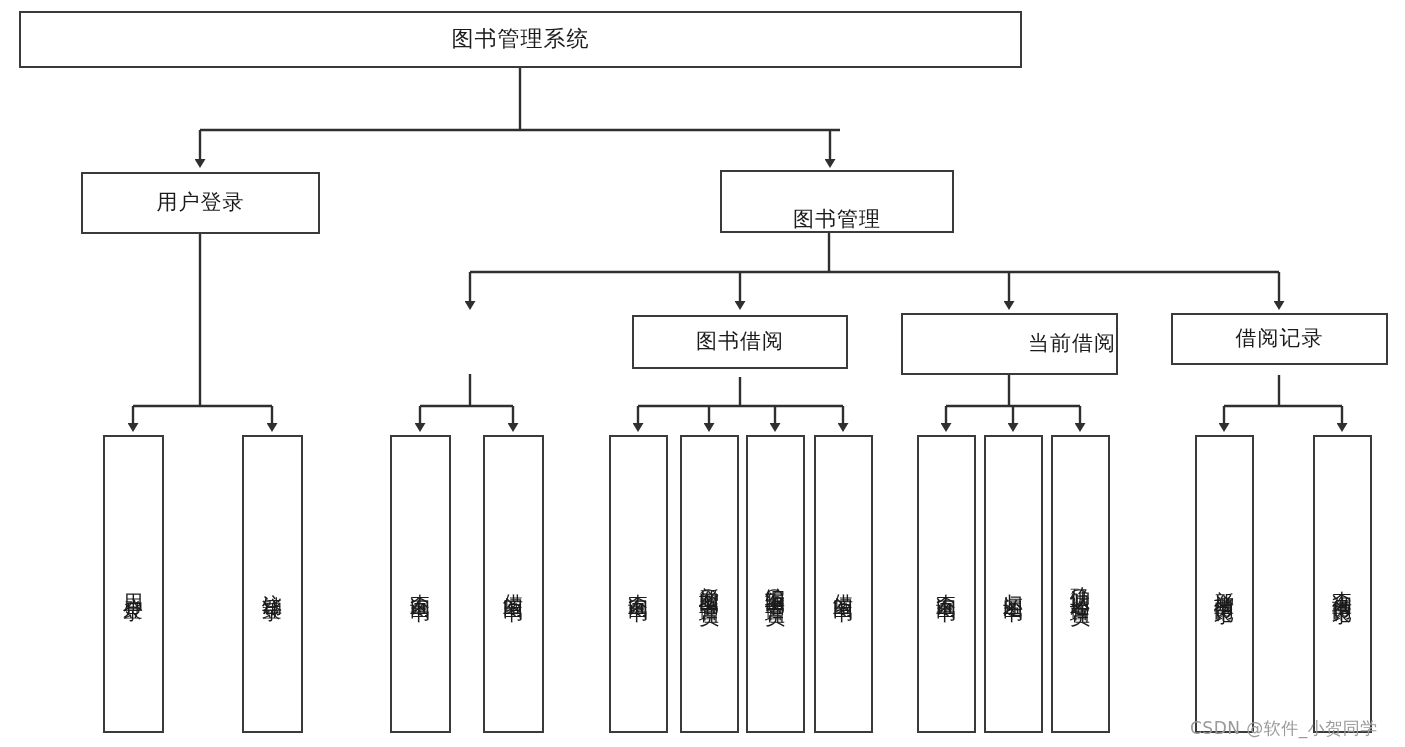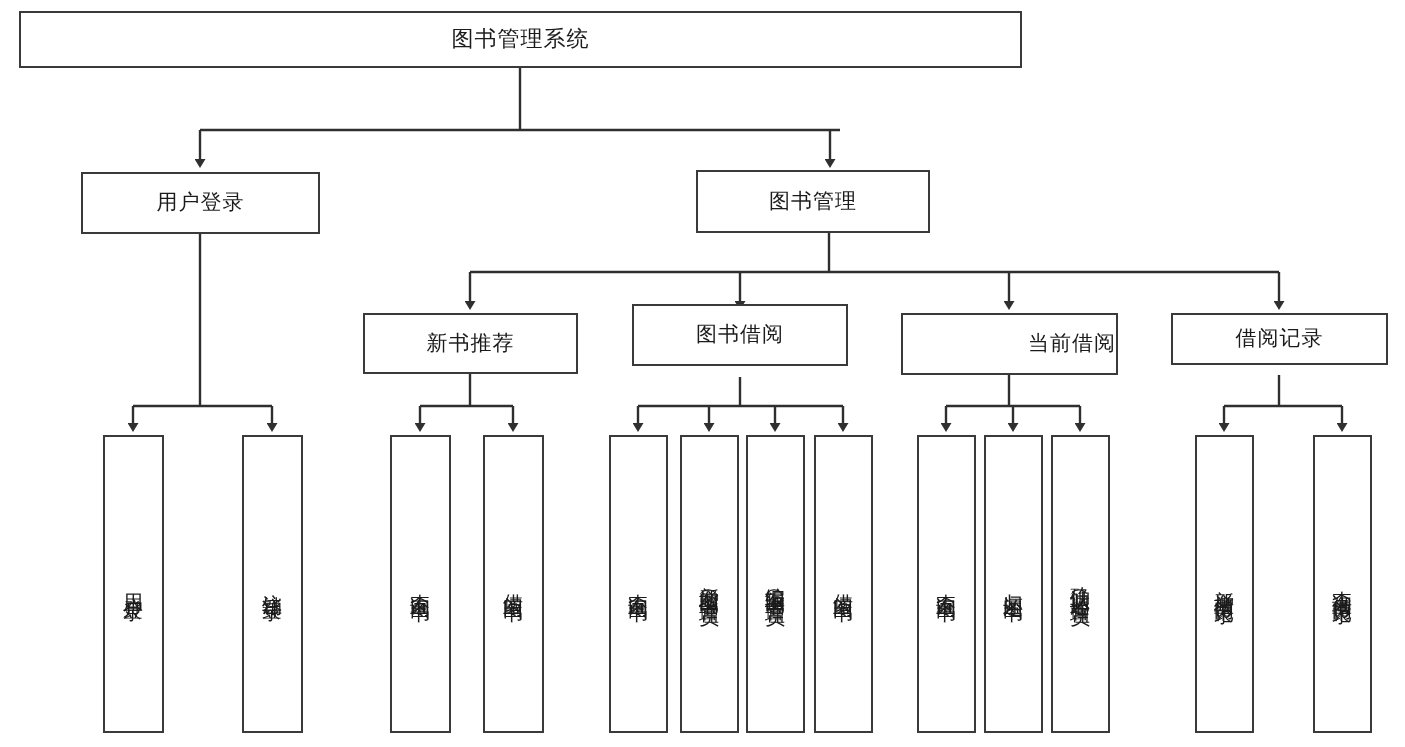--- a/index.html
+++ b/index.html
@@ -122,29 +122,26 @@
   </svg>
 
   <div class="node horiz root" style="left:19px; top:11px; width:1003px; height:57px;">
     <span>图书管理系统</span>
   </div>
 
   <div class="node horiz" style="left:81px; top:172px; width:239px; height:62px;">
     <span>用户登录</span>
   </div>
 
-  <div class="node horiz" style="left:696px; top:170px; width:234px; height:63px;">
+  <div class="node horiz" style="left:720px; top:170px; width:234px; height:63px;align-items:flex-end;">
     <span>图书管理</span>
   </div>
 
-  <div class="node horiz" style="left:363px; top:313px; width:215px; height:61px;">
-    <span>新书推荐</span>
-  </div>
-
-  <div class="node horiz" style="left:632px; top:304px; width:216px; height:62px;">
+
+  <div class="node horiz" style="left:632px; top:315px; width:216px; height:54px;">
     <span>图书借阅</span>
   </div>
 
   <div class="node horiz" style="left:901px; top:313px; width:217px; height:62px;justify-content:flex-end;">
     <span>当前借阅</span>
   </div>
 
   <div class="node horiz" style="left:1171px; top:313px; width:217px; height:52px;">
     <span>借阅记录</span>
   </div>
@@ -194,14 +191,15 @@
   </div>
 
   <div class="node vert" style="left:1195px; top:435px; width:59px; height:298px;">
     <span class="vlabel">新增借阅记录</span>
   </div>
 
   <div class="node vert" style="left:1313px; top:435px; width:59px; height:298px;">
     <span class="vlabel">查询借阅记录</span>
   </div>
 
+  <div class="watermark" style="left:1190px; top:717px;">CSDN @软件_小贺同学</div>
 
 </div>
 
 </body></html>

